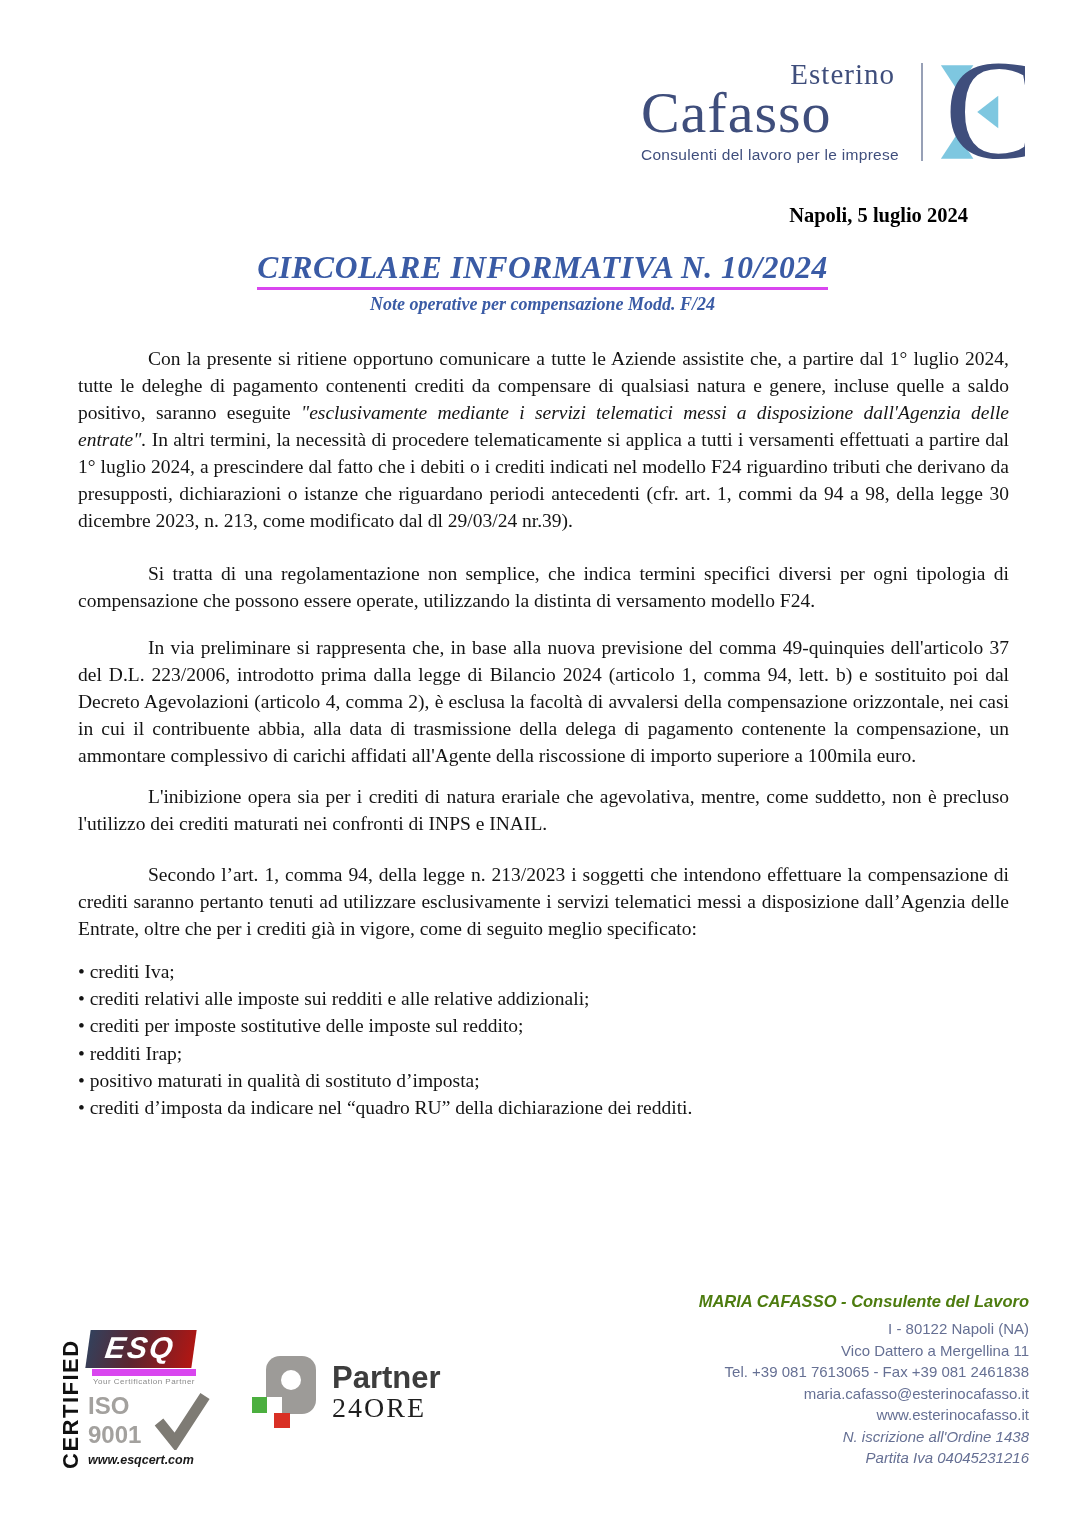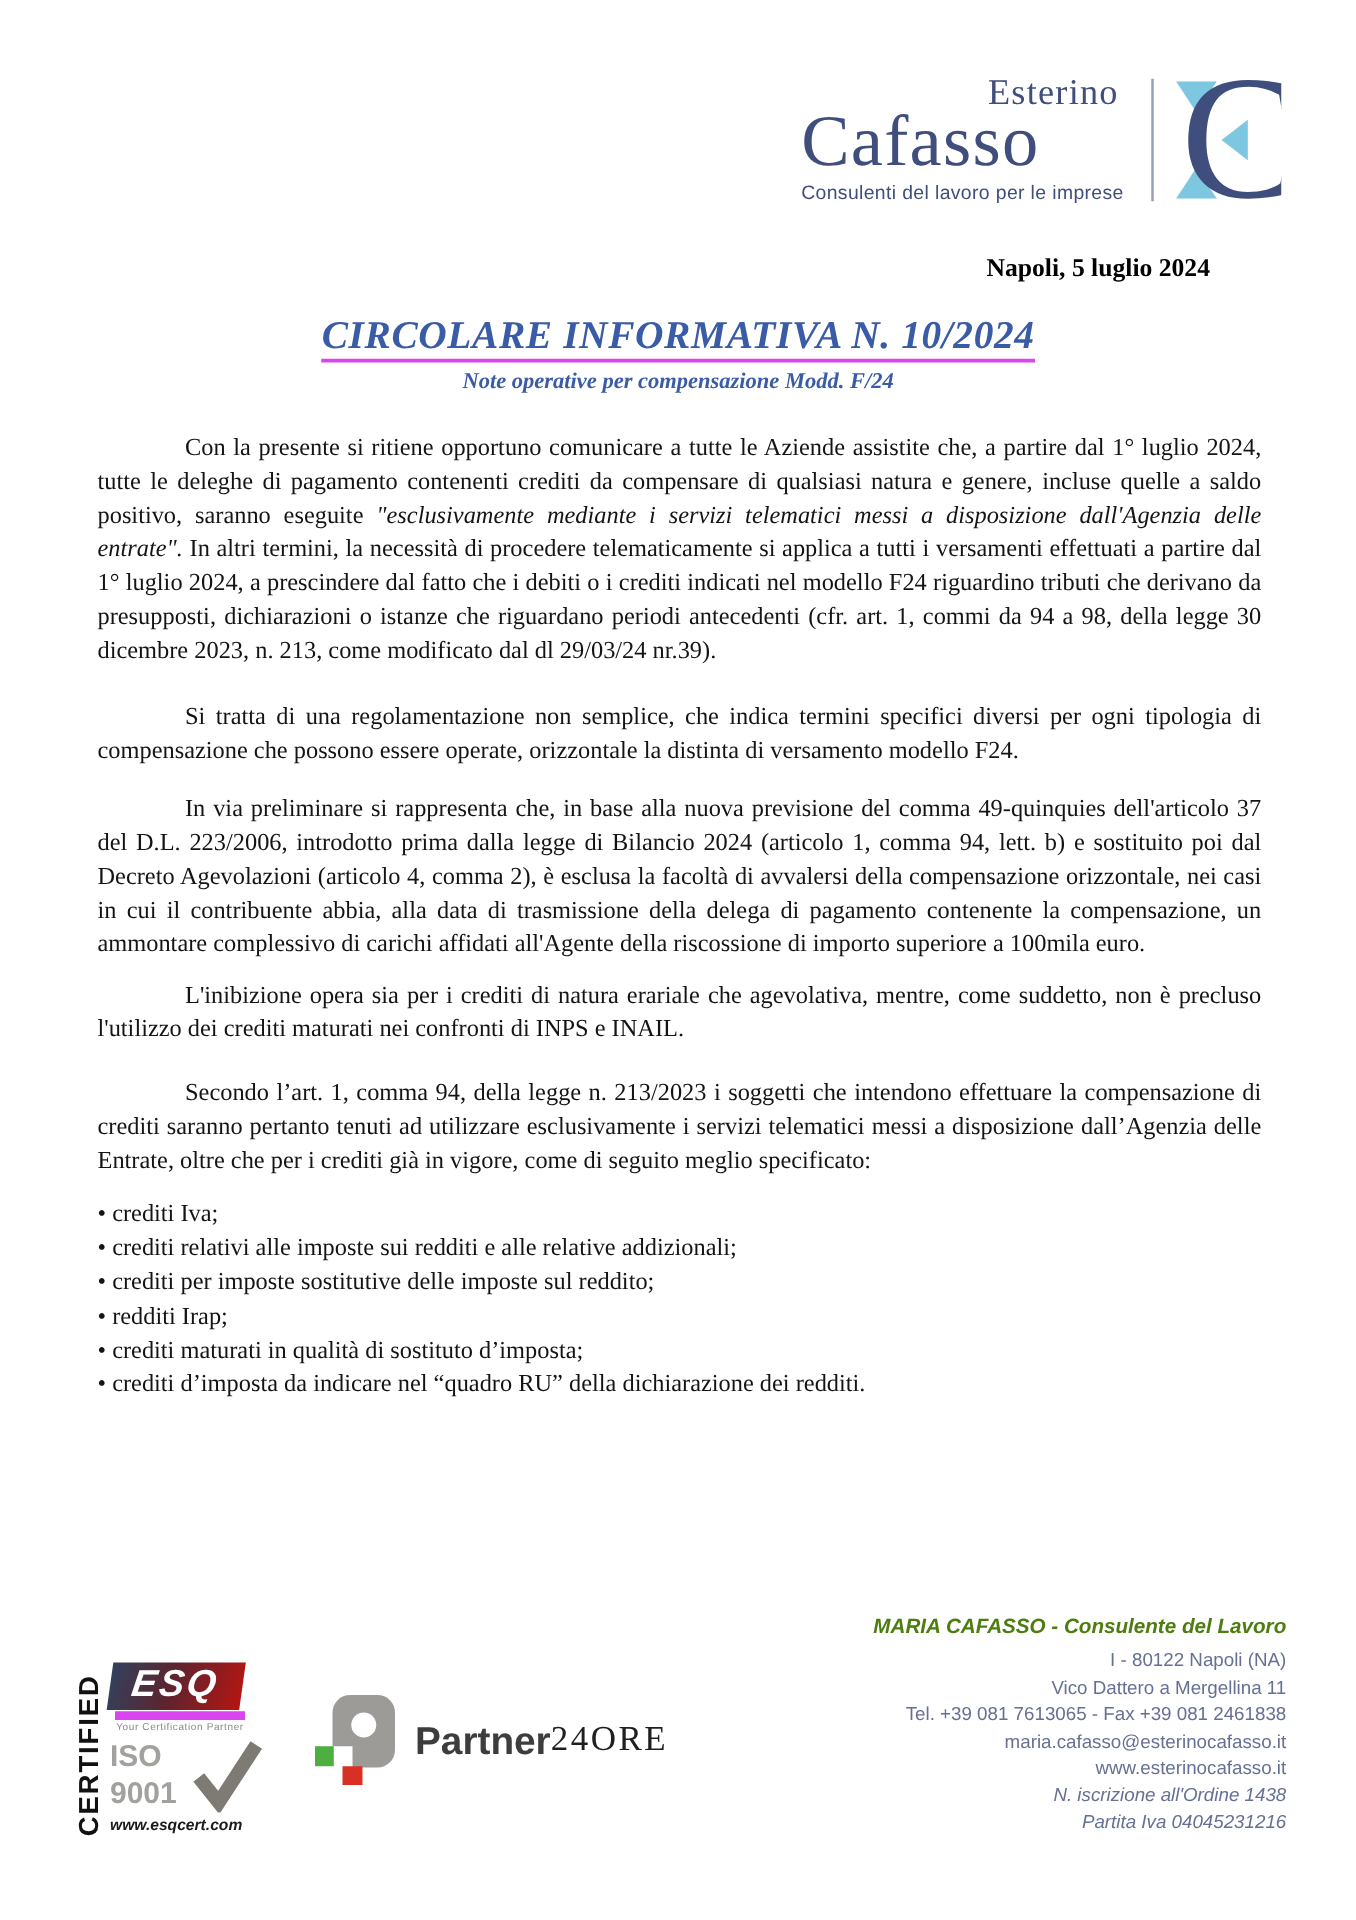--- a/index.html
+++ b/index.html
@@ -57,21 +57,21 @@
               letter-spacing:0.5px;margin:1px 0 6px 4px;border-top:7px solid #d946ef;
               padding-top:1px;width:104px;text-align:center;}
   .iso-row{display:flex;align-items:center;}
   .iso-text{font-family:"Liberation Sans",sans-serif;color:#a3a19e;font-size:24px;
             line-height:1.2;font-weight:bold;}
   .esq-site{font-family:"Liberation Sans",sans-serif;font-weight:bold;font-style:italic;
             font-size:12.5px;color:#1a1a1a;margin-top:3px;}
 
   
   .partner-logo{position:absolute;top:1352px;left:252px;display:flex;align-items:center;}
-  .partner-text{margin-left:14px;display:flex;}
+  .partner-text{margin-left:14px;display:flex;flex-direction:column;}
   .partner-word{font-family:"Liberation Sans",sans-serif;font-weight:bold;font-size:31px;
                 color:#3d3d3d;line-height:1;}
   .partner-brand{font-family:"Liberation Serif",serif;font-size:28px;color:#1f1f1f;
                  letter-spacing:2px;line-height:1.05;}
 </style>
 </head>
 <body>
 
 <div class="page">
 
@@ -92,30 +92,30 @@
 
   <div class="date-line">Napoli, 5 luglio 2024</div>
 
   <div class="title-block">
     <span class="doc-title">CIRCOLARE INFORMATIVA N. 10/2024</span>
     <div class="doc-subtitle">Note operative per compensazione Modd. F/24</div>
   </div>
 
   <div class="content">
     <p class="p1"><span>Con la presente si ritiene opportuno comunicare a tutte le Aziende assistite che, a partire dal 1° luglio 2024, tutte le deleghe di pagamento contenenti crediti da compensare di qualsiasi natura e genere, incluse quelle a saldo positivo, saranno eseguite </span><span class="italic-seg">"esclusivamente mediante i servizi telematici messi a disposizione dall'Agenzia delle entrate".</span><span> In altri termini, la necessità di procedere telematicamente si applica a tutti i versamenti effettuati a partire dal 1° luglio 2024, a prescindere dal fatto che i debiti o i crediti indicati nel modello F24 riguardino tributi che derivano da presupposti, dichiarazioni o istanze che riguardano periodi antecedenti (cfr. art. 1, commi da 94 a 98, della legge 30 dicembre 2023, n. 213, come modificato dal dl 29/03/24 nr.39).</span></p>
-    <p class="p2">Si tratta di una regolamentazione non semplice, che indica termini specifici diversi per ogni tipologia di compensazione che possono essere operate, orizzontale la distinta di versamento modello F24.</p>
+    <p class="p2">Si tratta di una regolamentazione non semplice, che indica termini specifici diversi per ogni tipologia di compensazione che possono essere operate, utilizzando la distinta di versamento modello F24.</p>
     <p class="p3">In via preliminare si rappresenta che, in base alla nuova previsione del comma 49-quinquies dell'articolo 37 del D.L. 223/2006, introdotto prima dalla legge di Bilancio 2024 (articolo 1, comma 94, lett. b) e sostituito poi dal Decreto Agevolazioni (articolo 4, comma 2), è esclusa la facoltà di avvalersi della compensazione orizzontale, nei casi in cui il contribuente abbia, alla data di trasmissione della delega di pagamento contenente la compensazione, un ammontare complessivo di carichi affidati all'Agente della riscossione di importo superiore a 100mila euro.</p>
     <p class="p4">L'inibizione opera sia per i crediti di natura erariale che agevolativa, mentre, come suddetto, non è precluso l'utilizzo dei crediti maturati nei confronti di INPS e INAIL.</p>
     <p class="p5">Secondo l’art. 1, comma 94, della legge n. 213/2023 i soggetti che intendono effettuare la compensazione di crediti saranno pertanto tenuti ad utilizzare esclusivamente i servizi telematici messi a disposizione dall’Agenzia delle Entrate, oltre che per i crediti già in vigore, come di seguito meglio specificato:</p>
     <div class="bullet-list">
       <div class="bullet-line">• crediti Iva;</div>
       <div class="bullet-line">• crediti relativi alle imposte sui redditi e alle relative addizionali;</div>
       <div class="bullet-line">• crediti per imposte sostitutive delle imposte sul reddito;</div>
       <div class="bullet-line">• redditi Irap;</div>
-      <div class="bullet-line">• crediti maturati in qualità di sostituto d’imposta;</div>
+      <div class="bullet-line">• positivo maturati in qualità di sostituto d’imposta;</div>
       <div class="bullet-line">• crediti d’imposta da indicare nel “quadro RU” della dichiarazione dei redditi.</div>
     </div>
   </div>
 
   <div class="footer-contact">
     <div class="fc-line1">MARIA CAFASSO - Consulente del Lavoro</div>
     <div class="fc-line">I - 80122 Napoli (NA)</div>
     <div class="fc-line">Vico Dattero a Mergellina 11</div>
     <div class="fc-line">Tel. +39 081 7613065 - Fax +39 081 2461838</div>
     <div class="fc-line">maria.cafasso@esterinocafasso.it</div>

